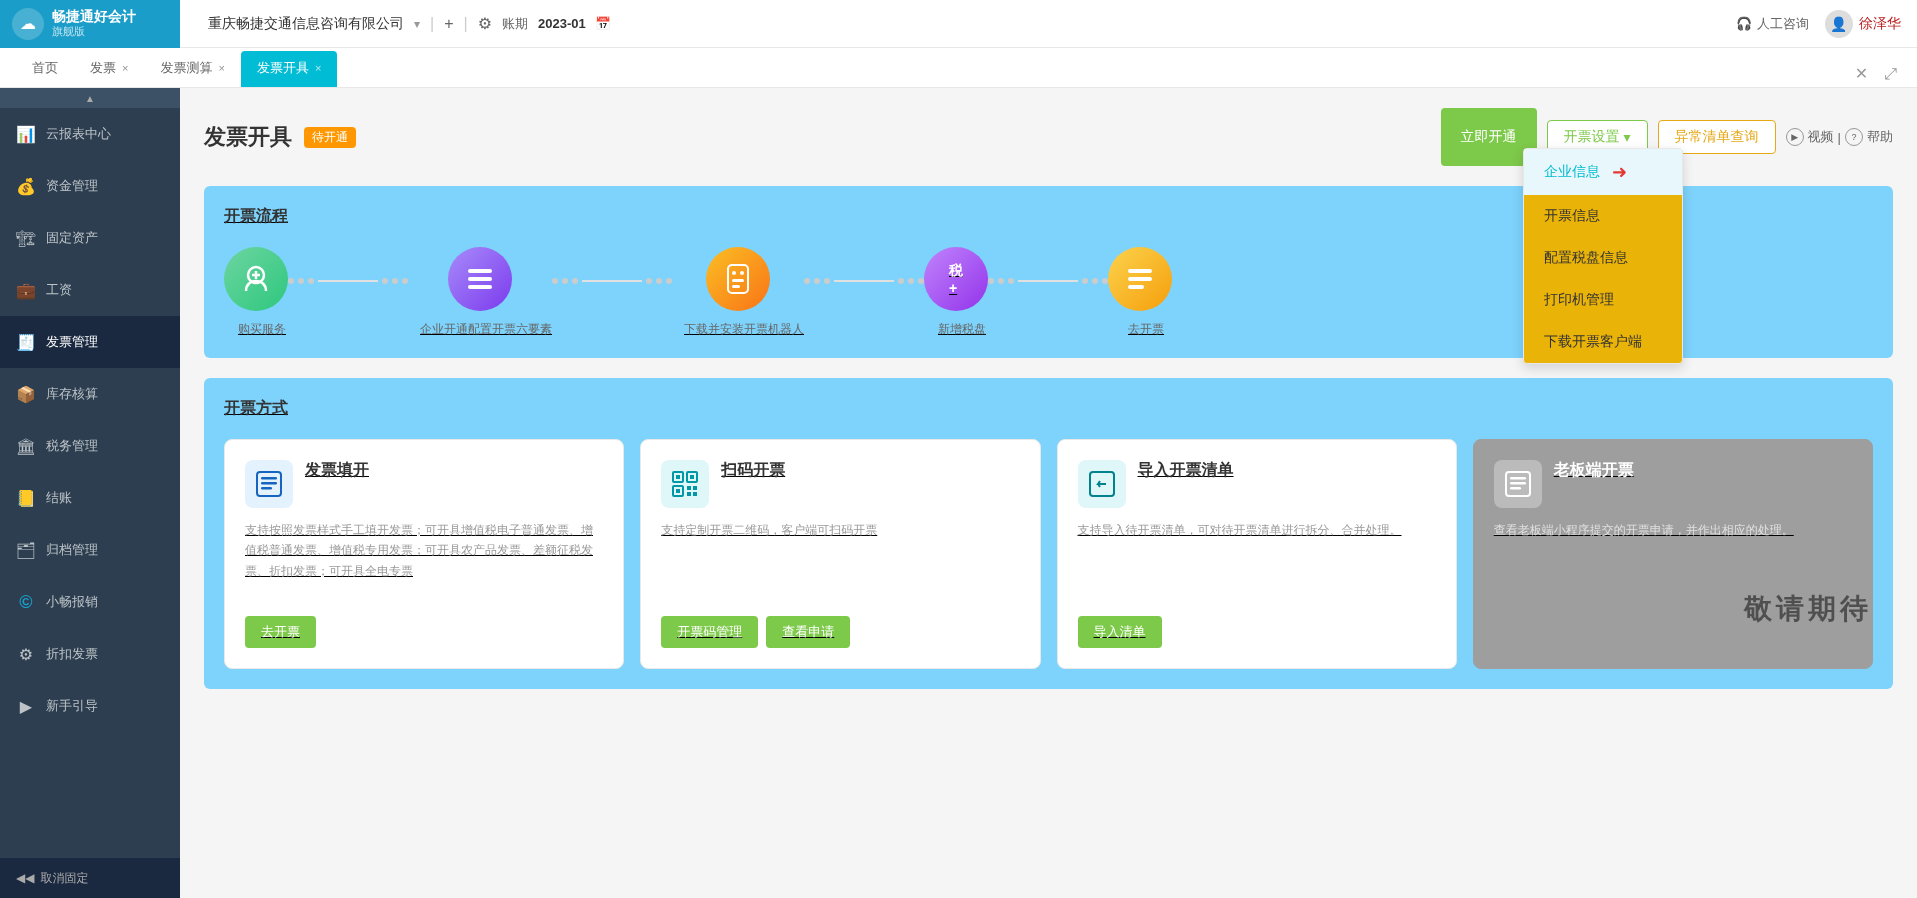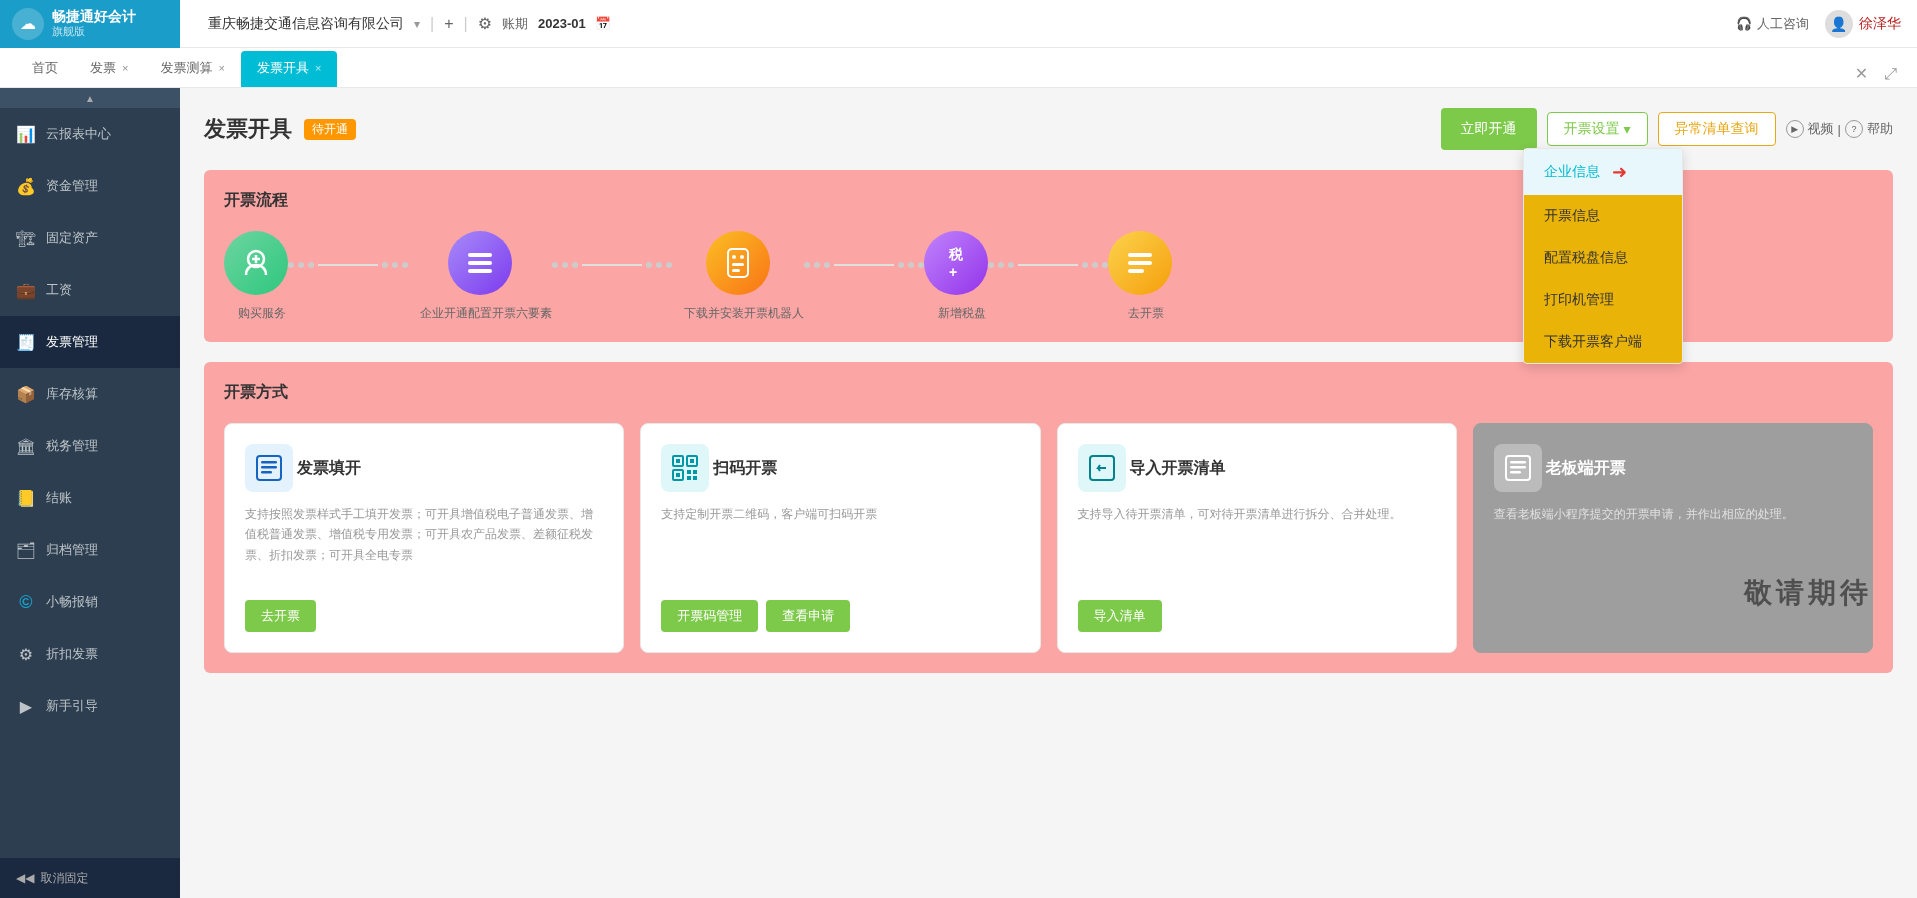--- a/index.html
+++ b/index.html
@@ -254,21 +254,21 @@
     .page-actions {
       display: flex;
       align-items: center;
       gap: 10px;
       position: relative;
     }
     .btn-primary {
       background: #7dc94a;
       color: #fff;
       border: none;
-      padding: 12px 20px;
+      padding: 20px 20px;
       border-radius: 4px;
       cursor: pointer;
       font-size: 14px;
     }
     .btn-outline-green {
       background: #fff;
       color: #7dc94a;
       border: 1.5px solid #7dc94a;
       padding: 7px 16px;
       border-radius: 4px;
@@ -314,24 +314,25 @@
       color: #00bcd4;
     }
     .red-arrow {
       color: #e53935;
       font-size: 18px;
       margin-left: 4px;
     }
 
     
     .section {
-      background: #fca5a5;
+      background: #7dd3fc;
       border-radius: 6px;
       padding: 20px;
       margin-bottom: 20px;
+      text-decoration: underline;
     }
     .section-title {
       font-size: 16px;
       font-weight: bold;
       color: #333;
       margin-bottom: 20px;
     }
 
     
     .flow-steps {
@@ -400,22 +401,21 @@
       border: 1px solid #e8e8e8;
       border-radius: 8px;
       padding: 20px;
     }
     .method-card.dimmed {
       background: #9e9e9e;
       border-color: #9e9e9e;
     }
     .method-header {
       display: flex;
-      align-items: center;
-      gap: 4px;
+      gap: 12px;
       margin-bottom: 12px;
     }
     .method-icon {
       width: 48px;
       height: 48px;
       border-radius: 8px;
       display: flex;
       align-items: center;
       justify-content: center;
       font-size: 24px;

